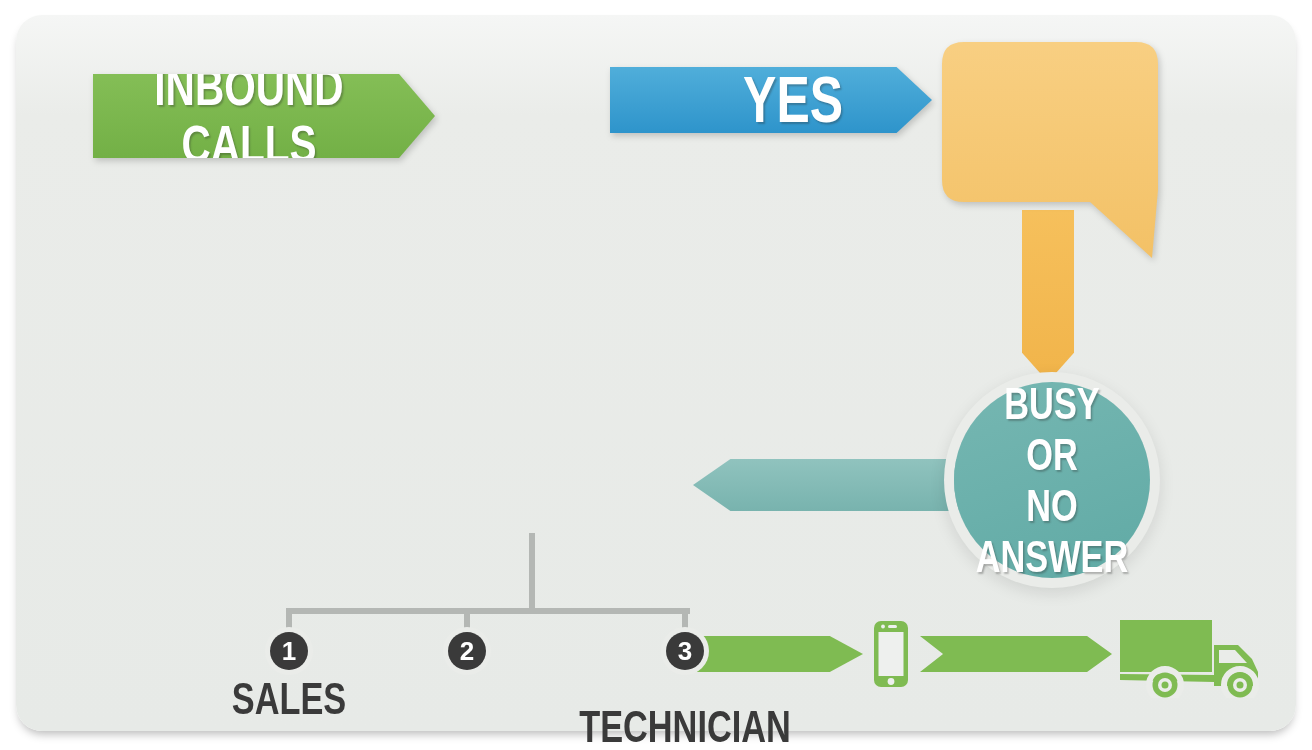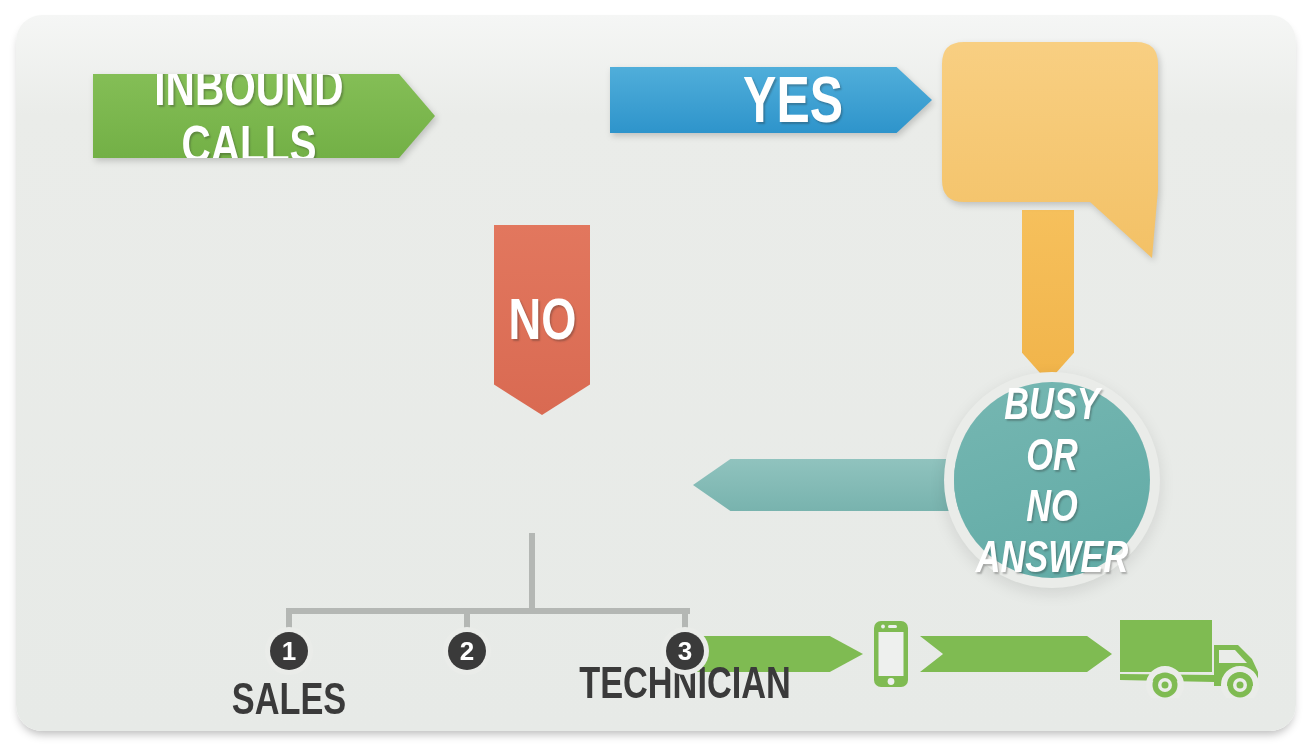--- a/index.html
+++ b/index.html
@@ -17,21 +17,21 @@
   .dark{color:#3a3a3a;text-shadow:none;}
   .shadowed{filter:drop-shadow(2px 3px 3px rgba(0,0,0,.18));}
 
   
   .banner-inbound{width:342px;height:84px;
       clip-path:polygon(0 0,89.5% 0,100% 50%,89.5% 100%,0 100%);
       background:linear-gradient(180deg,#84be56,#73b046);}
   .circle{border-radius:50%;
       box-shadow:0 0 0 10px #eaece9,0 5px 16px 10px rgba(0,0,0,.10);}
   .circle.hours{background:linear-gradient(160deg,#9dc8c2,#85b8b1);}
-  .circle.busy{background:linear-gradient(160deg,#76b7b2,#60aaa5);font-style:italic;}
+  .circle.busy{background:linear-gradient(160deg,#76b7b2,#60aaa5);}
   .arrow-yes{clip-path:polygon(0 0,89% 0,100% 50%,89% 100%,0 100%);
       background:linear-gradient(180deg,#50aeda,#2e94cb);}
   .arrow-no{clip-path:polygon(0 0,100% 0,100% 84%,50% 100%,0 84%);
       background:linear-gradient(180deg,#e2775e,#d96a52);}
   .arrow-down-yellow{clip-path:polygon(0 0,100% 0,100% 83%,50% 100%,0 83%);
       background:linear-gradient(180deg,#f6c05c,#f1b44a);}
   .arrow-return{clip-path:polygon(12% 0,100% 0,100% 100%,12% 100%,0 50%);
       background:linear-gradient(180deg,#90c3be,#78b3ae);}
   .gline{background:#b4b7b4;}
   .attendant{width:258px;height:104px;background:linear-gradient(180deg,#b2b2b2,#a5a5a5);
@@ -65,24 +65,20 @@
       <linearGradient id="yb" x1="0" y1="0" x2="0" y2="1">
         <stop offset="0" stop-color="#f8cf82"></stop>
           <stop offset="1" stop-color="#f3c166"></stop>
       </linearGradient>
     </defs>
     <path d="M 24 2 H 196 Q 218 2 218 24 L 218 150 L 212 218 L 150 162 L 24 162 Q 2 162 2 140 L 2 24 Q 2 2 24 2 Z" fill="url(#yb)"></path>
   </svg>
 
   <div class="node arrow-down-yellow" style="left:1006px;top:195px;width:52px;height:172px;z-index:1;"></div>
 
-  <div class="node arrow-no" style="left:478px;top:210px;width:96px;height:190px;z-index:2;
-       display:flex;flex-direction:column;align-items:center;padding-top:62px;box-sizing:border-box;">
-    <span class="txt cnd" style="font-size:58px;">NO</span>
-  </div>
 
 
   <div class="node arrow-return" style="left:677px;top:444px;width:312px;height:52px;z-index:2;"></div>
 
   <div class="node circle busy flex" style="left:938px;top:367px;width:196px;height:196px;z-index:4;">
     <span class="txt cnd" style="font-size:44px;line-height:1.16;">BUSY OR
 NO ANSWER</span>
   </div>
 
   <div class="node gline" style="left:513px;top:518px;width:6px;height:78px;z-index:1;"></div>
@@ -98,21 +94,21 @@
     <span class="txt cnd dark" style="font-size:44px;">SALES</span>
   </div>
 
   <div class="node numcircle flex" style="left:432px;top:617px;z-index:3;">
     <span>2</span>
   </div>
 
   <div class="node numcircle flex" style="left:650px;top:617px;z-index:3;">
     <span>3</span>
   </div>
-  <div class="node" style="left:669px;top:644px;transform:translateX(-50%);z-index:2;">
+  <div class="node" style="left:669px;top:688px;transform:translateX(-50%);z-index:2;">
     <span class="txt cnd dark" style="font-size:44px;">TECHNICIAN</span>
   </div>
 
   <div class="node garrow-a" style="left:681px;top:621px;width:166px;height:36px;z-index:1;"></div>
 
   <svg class="node" style="left:856px;top:605px;z-index:2;" width="40" height="70" viewBox="0 0 40 70">
     <rect x="2" y="1" width="34" height="66" rx="7" fill="#7fbb52"></rect>
     <rect x="6.5" y="12" width="25" height="44" fill="#eef0ee"></rect>
     <circle cx="11" cy="6.5" r="1.9" fill="#eef0ee"></circle>
     <rect x="16" y="5" width="9" height="3" rx="1.5" fill="#eef0ee"></rect>

